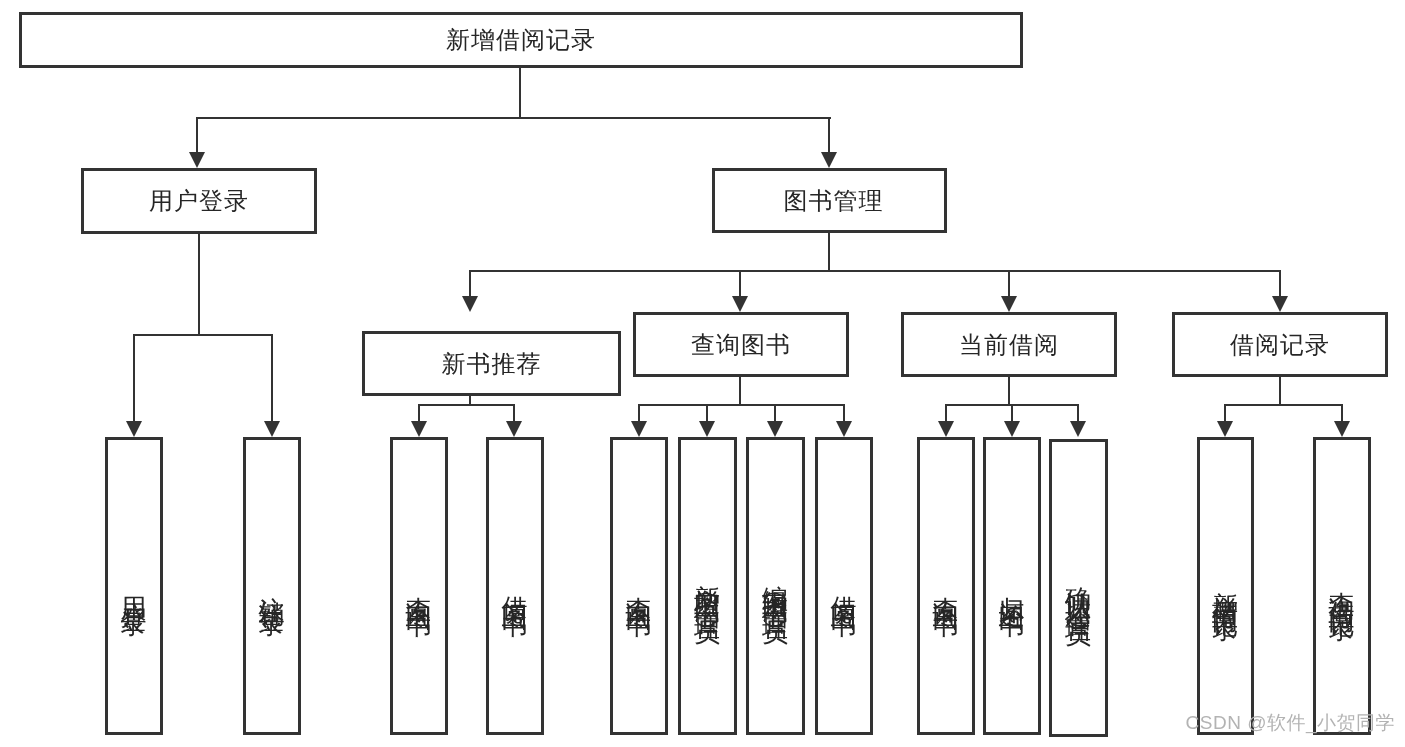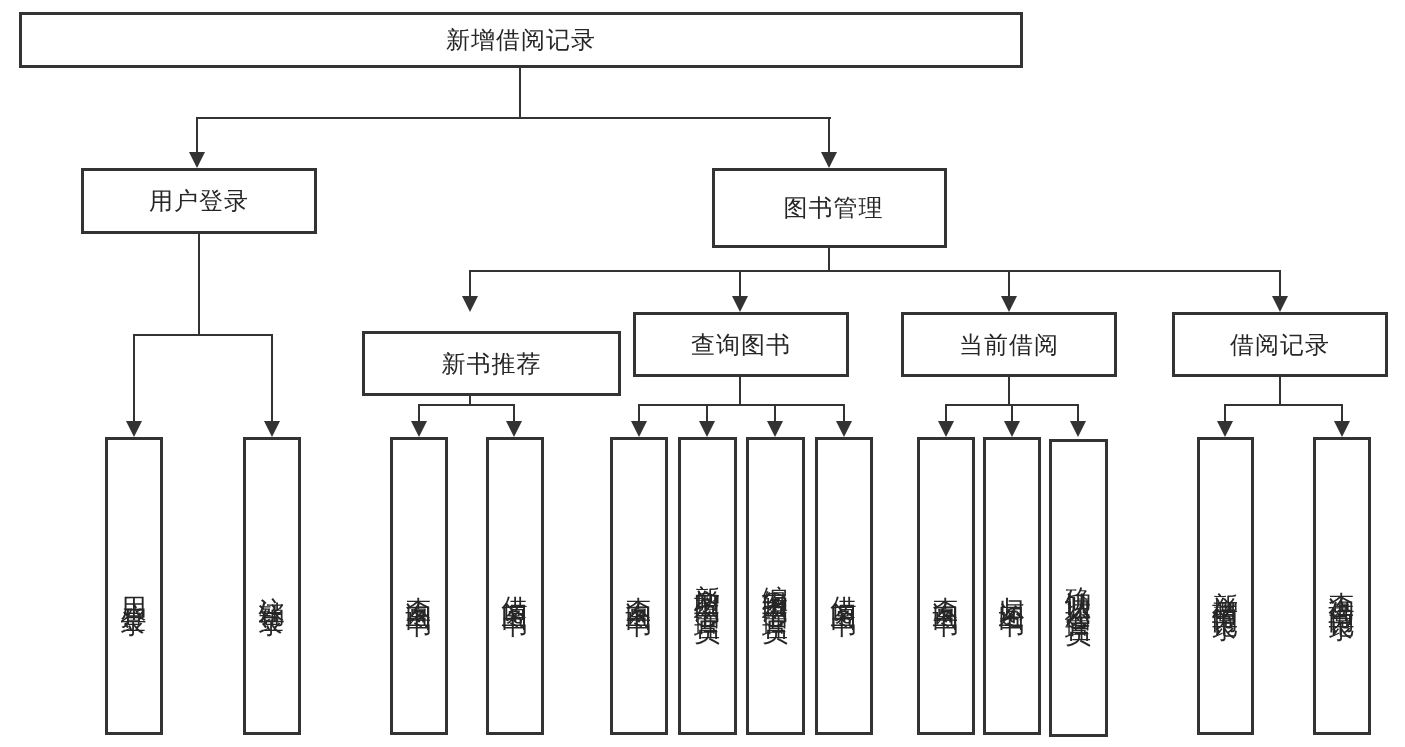--- a/index.html
+++ b/index.html
@@ -117,21 +117,21 @@
   <div class="arw" style="left:1217px; top:421px;"></div>
   <div class="arw" style="left:1334px; top:421px;"></div>
 
   <div class="node" style="left:19px; top:12px; width:1004px; height:56px;">
     <span class="lbl">新增借阅记录</span>
   </div>
 
   <div class="node" style="left:81px; top:168px; width:236px; height:66px;">
     <span class="lbl">用户登录</span>
   </div>
-  <div class="node" style="left:712px; top:168px; width:235px; height:80px;padding-left:8px;">
+  <div class="node" style="left:712px; top:168px; width:235px; height:65px;padding-left:8px;">
     <span class="lbl">图书管理</span>
   </div>
 
   <div class="node" style="left:362px; top:312px; width:259px; height:65px;margin-top:19px;">
     <span class="lbl">新书推荐</span>
   </div>
   <div class="node" style="left:633px; top:312px; width:216px; height:65px;">
     <span class="lbl">查询图书</span>
   </div>
   <div class="node" style="left:901px; top:312px; width:216px; height:65px;">
@@ -174,14 +174,15 @@
   <div class="node leaf" style="left:1049px; top:439px; width:59px; height:298px;">
     <span class="lbl">确认归还（管理员）</span>
   </div>
   <div class="node leaf" style="left:1197px; top:437px; width:57px; height:298px;">
     <span class="lbl">新增借阅记录</span>
   </div>
   <div class="node leaf" style="left:1313px; top:437px; width:58px; height:298px;">
     <span class="lbl">查询借阅记录</span>
   </div>
 
+  <div class="watermark">CSDN @软件_小贺同学</div>
 
 </div>
 
 </body></html>

